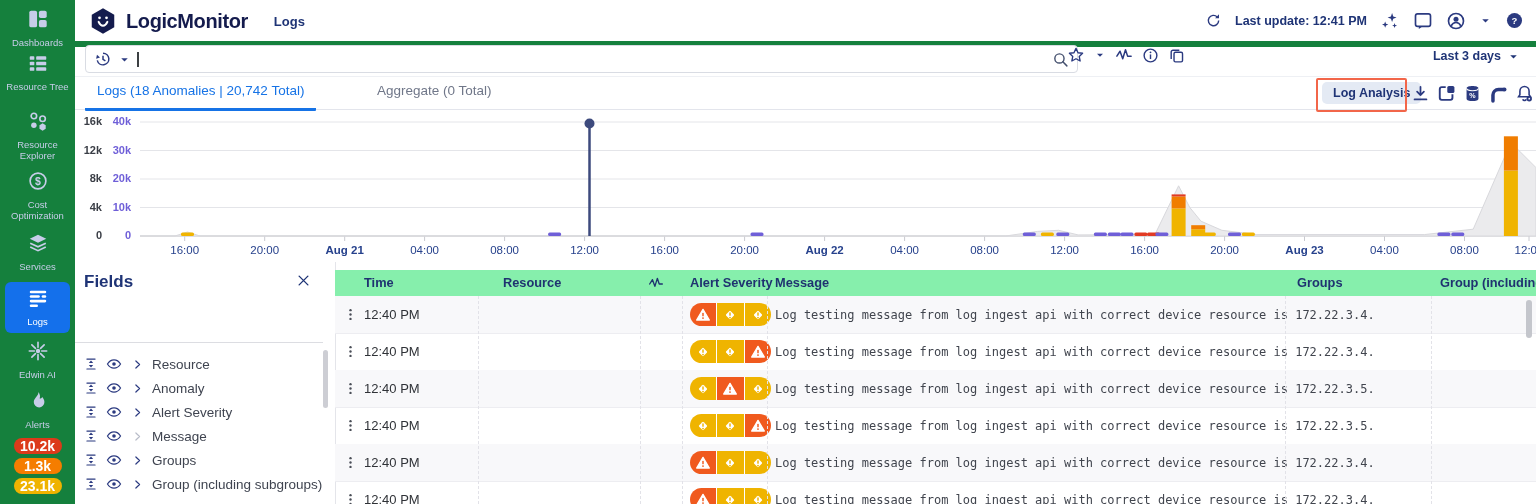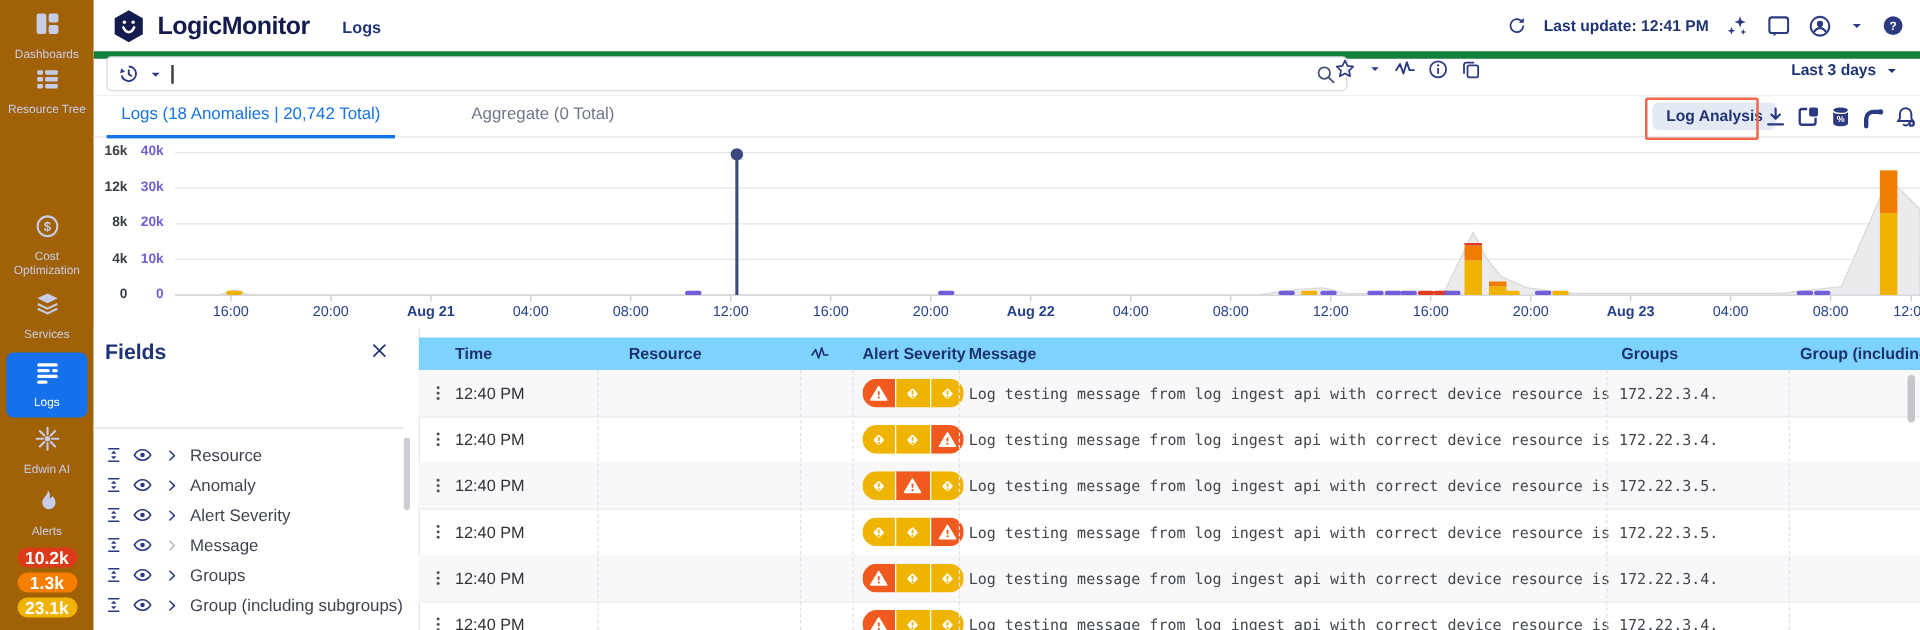--- a/index.html
+++ b/index.html
@@ -2,21 +2,21 @@
 <html><head>
 <meta charset="utf-8">
 <style>
   html,body{margin:0;padding:0;}
   body{width:1536px;height:504px;overflow:hidden;background:#fff;
        font-family:"Liberation Sans",sans-serif;position:relative;color:#20242c;}
   .ic{display:inline-flex;align-items:center;justify-content:center;flex:none;}
   .ibtn{display:inline-flex;align-items:center;justify-content:center;cursor:pointer;flex:none;}
 
   
-  #sidebar{position:absolute;left:0;top:0;width:75px;height:504px;background:#a16207;}
+  #sidebar{position:absolute;left:0;top:0;width:75px;height:504px;background:#15803d;}
   .sb-item{position:absolute;left:2px;width:71px;text-align:center;cursor:pointer;}
   .sb-item .sb-label{font-size:9.5px;line-height:1.2;color:#c7cde9;margin-top:3px;
       padding:0 2px;word-wrap:break-word;}
   .sb-item.active{left:5px;width:65px;background:#1470eb;border-radius:6px;padding:5px 0 6px;}
   .sb-item.active .sb-label{color:#fff;}
   .sb-badge{width:48px;height:16px;border-radius:9px;margin:4px auto 0;color:#fff;
       font-size:14px;font-weight:bold;line-height:16px;text-align:center;cursor:pointer;}
   #sb-badges{position:absolute;left:0;top:434px;width:75px;}
 
   
@@ -68,21 +68,21 @@
   #filter-row{position:absolute;left:9px;top:46px;width:232px;height:26px;display:flex;align-items:center;gap:7px;}
   #filter-input{flex:1;border:none;outline:none;font-size:13px;color:#20242c;}
   #filter-input::placeholder{color:#a9adba;}
   #fields-div{position:absolute;left:0;top:80px;width:248px;border-bottom:1px solid #dcdde2;}
   .f-item{position:absolute;left:0;width:248px;height:24px;display:flex;align-items:center;}
   .f-item .lbl{font-size:13.5px;color:#3f4450;margin-left:8px;}
   #fields-scroll{position:absolute;left:248px;top:88px;width:5px;height:58px;background:#cdced4;border-radius:3px;}
 
   
   #logtable{position:absolute;left:260px;top:262px;width:1201px;height:242px;overflow:hidden;}
-  #thead{position:absolute;left:0;top:8px;width:1201px;height:26px;background:#7dd3fc;}
+  #thead{position:absolute;left:0;top:8px;width:1201px;height:26px;background:#86efac;}
   .th{position:absolute;top:0;height:26px;line-height:26px;font-size:12.8px;font-weight:bold;
       color:#1f3270;white-space:nowrap;overflow:hidden;}
   .trow{position:absolute;left:0;width:1201px;height:37px;border-bottom:1px solid #ededf1;cursor:pointer;}
   .trow.alt{background:#f8f8fa;}
   .cell{position:absolute;top:0;height:37px;display:flex;align-items:center;}
   .t-time{font-size:13px;color:#2f3237;}
   .t-msg{font-family:"DejaVu Sans Mono",monospace;font-size:12px;color:#41454e;white-space:nowrap;}
   .sev{display:flex;width:81px;height:23px;border-radius:12px;overflow:hidden;}
   .seg{width:27px;display:flex;align-items:center;justify-content:center;}
   .seg + .seg{border-left:1px solid #fff;}
@@ -108,20 +108,31 @@
         <svg viewBox="0 0 24 24" width="22" height="22">
           <rect x="3" y="4.5" width="5" height="4" rx="1" fill="#c7cde9"></rect>
           <rect x="10" y="4.5" width="11" height="4" rx="1" fill="#c7cde9"></rect>
           <rect x="3" y="10.5" width="5" height="4" rx="1" fill="#c7cde9"></rect>
           <rect x="10" y="10.5" width="11" height="4" rx="1" fill="#c7cde9"></rect>
           <rect x="3" y="16.5" width="5" height="4" rx="1" fill="#c7cde9"></rect>
           <rect x="10" y="16.5" width="11" height="4" rx="1" fill="#c7cde9"></rect>
         </svg>
       </span>
           <div class="sb-label">Resource Tree</div>
+        </div>
+    <div class="sb-item " style="top:110px">
+          <span class="ic">
+        <svg viewBox="0 0 24 24" width="22" height="22">
+          <circle cx="7.5" cy="6.5" r="3" fill="none" stroke="#c7cde9" stroke-width="1.8"></circle>
+          <circle cx="17" cy="9.5" r="3" fill="none" stroke="#c7cde9" stroke-width="1.8"></circle>
+          <circle cx="7.5" cy="16.5" r="3" fill="#c7cde9"></circle>
+          <path d="M17 14.5l3.4 2v4l-3.4 2-3.4-2v-4z" fill="#c7cde9"></path>
+        </svg>
+      </span>
+          <div class="sb-label">Resource Explorer</div>
         </div>
     <div class="sb-item " style="top:170px">
           <span class="ic">
         <svg viewBox="0 0 24 24" width="22" height="22">
           <circle cx="12" cy="12" r="8.6" fill="none" stroke="#c7cde9" stroke-width="1.8"></circle>
           <text x="12" y="16.2" text-anchor="middle" font-size="11.5" font-weight="bold" fill="#c7cde9" font-family="Liberation Sans,sans-serif">$</text>
         </svg>
       </span>
           <div class="sb-label">Cost Optimization</div>
         </div>

